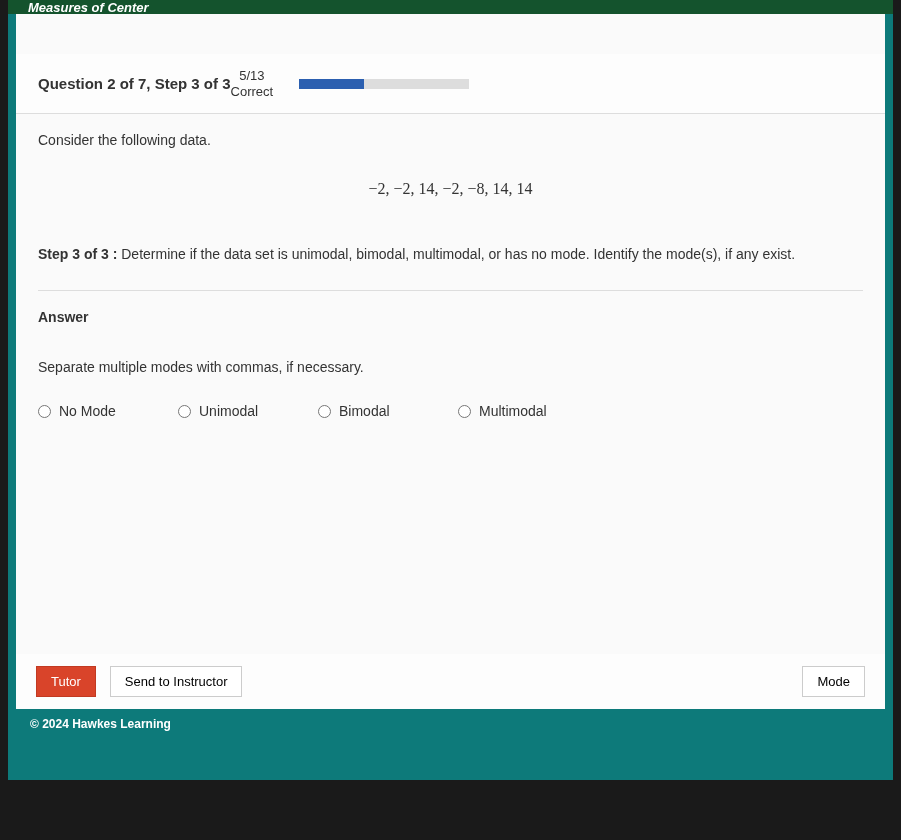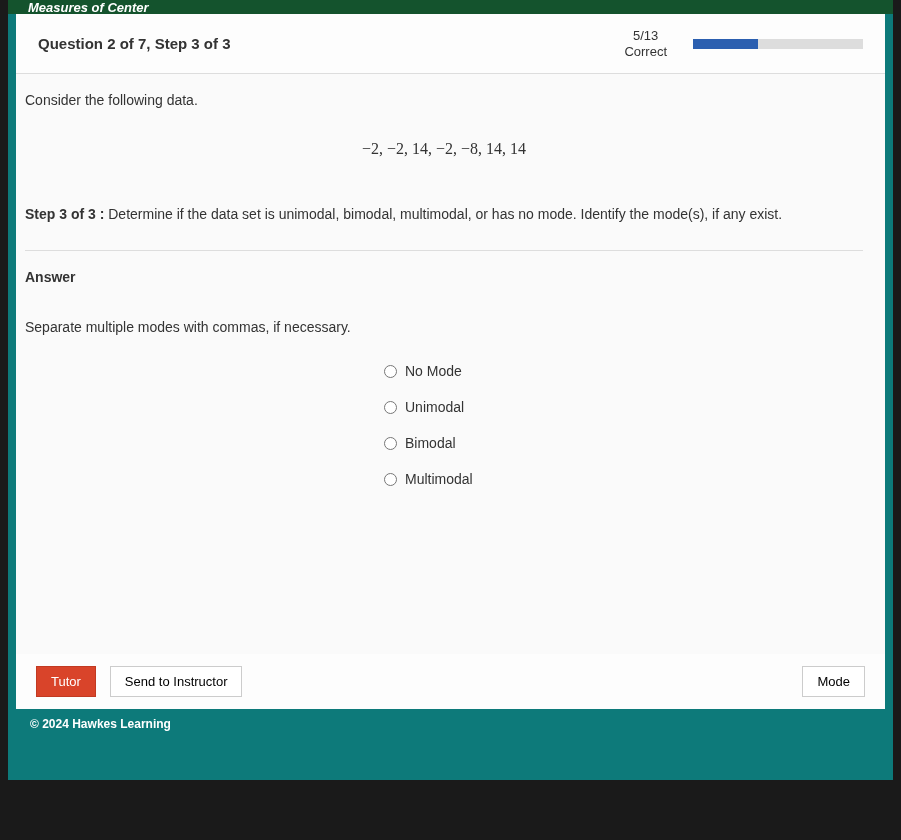--- a/index.html
+++ b/index.html
@@ -29,25 +29,26 @@
     }
     .content-area {
       background: #fafafa;
       margin: 0 8px;
       height: 695px;
       display: flex;
       flex-direction: column;
     }
     .question-header {
       display: flex;
-      justify-content: space-between;
+      justify-content: flex-start;
       align-items: center;
       padding: 14px 22px 14px 22px;
       border-bottom: 1px solid #ddd;
       background: #fdfdfd;
+      margin-top: 40px;
     }
     .question-title {
       font-size: 15px;
       font-weight: bold;
       color: #333;
     }
     .progress-area {
       display: flex;
       align-items: center;
       gap: 26px;
@@ -63,21 +64,21 @@
       height: 10px;
       background: #ddd;
       position: relative;
     }
     .progress-fill {
       height: 100%;
       background: #2b5fb0;
       width: 38%;
     }
     .question-body {
-      padding: 18px 22px 10px 9px;
+      padding: 18px 22px 10px 22px;
       flex: 1;
       font-size: 14px;
       color: #333;
     }
     .prompt-text {
       margin-bottom: 32px;
     }
     .data-display {
       text-align: center;
       font-size: 16px;
@@ -102,21 +103,21 @@
       font-size: 14px;
       margin-top: 34px;
     }
     .answer-hint {
       margin-bottom: 32px;
       font-size: 14px;
       color: #444;
     }
     .options {
       display: flex;
-      flex-direction: column;
+      flex-direction: row;
       align-items: center;
       gap: 20px;
     }
     .option-row {
       display: flex;
       align-items: center;
       gap: 8px;
       font-size: 14px;
       width: 120px;
     }

